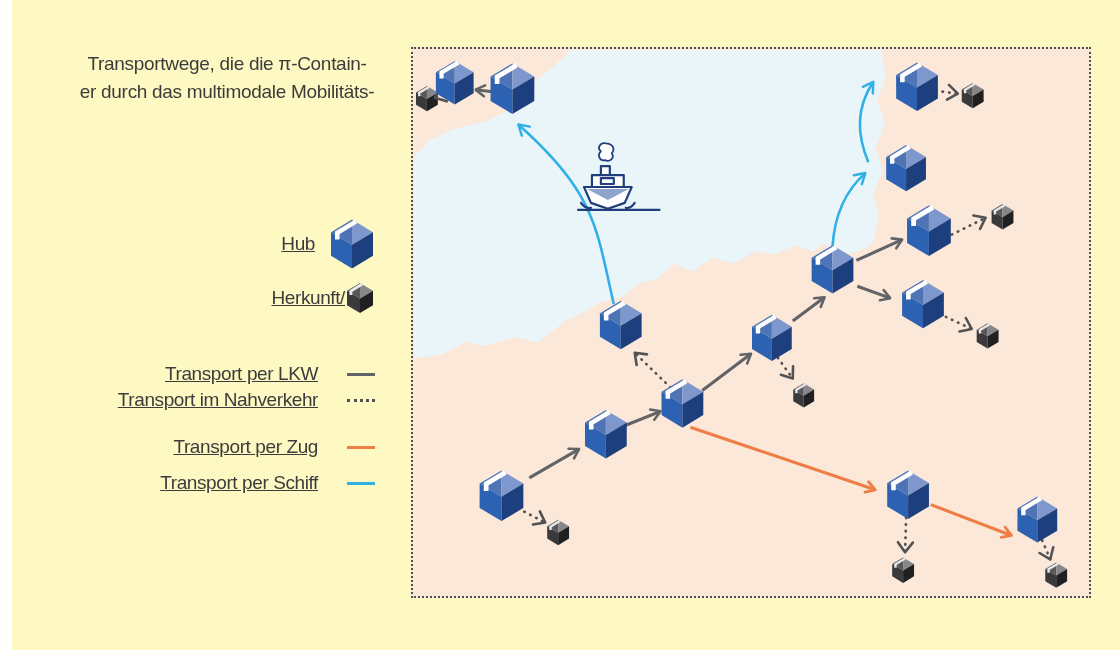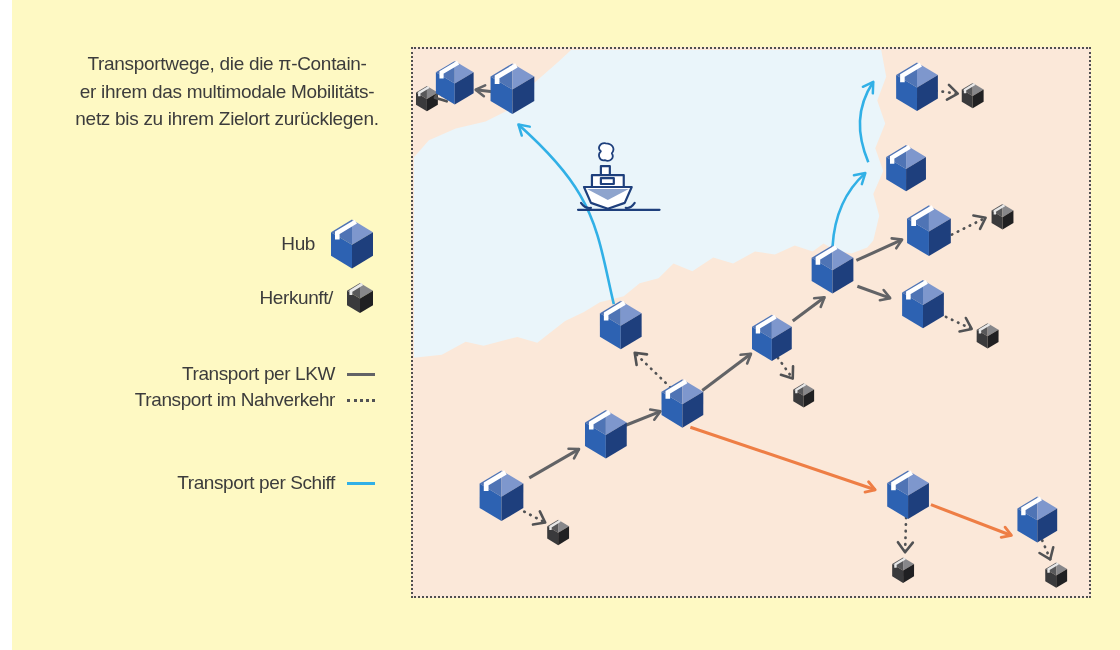--- a/index.html
+++ b/index.html
@@ -2,38 +2,37 @@
 <html><head>
 <meta charset="utf-8">
 <style>
   html,body{margin:0;padding:0;background:#ffffff;}
   .canvas{position:relative;width:1120px;height:650px;background:#fef9c3;overflow:hidden;
           font-family:"Liberation Sans", sans-serif;margin-left:12px;}
   .title{position:absolute;left:30px;top:50px;width:370px;text-align:center;
          font-size:19px;line-height:27.5px;color:#3c3c3c;letter-spacing:-0.3px;}
   .lrow{position:absolute;left:0;display:flex;align-items:center;justify-content:flex-end;}
   .lrow-hub{top:218px;width:363px;gap:14px;}
-  .lrow-origin{top:281px;width:363px;gap:12px;}
-  .lrow-mode{width:363px;height:26px;gap:12px;}
-  .llabel{font-size:19px;color:#3c3c3c;letter-spacing:-0.4px;white-space:nowrap;}
+  .lrow-origin{top:281px;width:363px;}
+  .lrow-mode{width:363px;height:26px;gap:29px;}
+  .llabel{font-size:19px;color:#3c3c3c;letter-spacing:-0.4px;white-space:nowrap;text-decoration:underline;}
   .llabel-2l{text-align:right;line-height:24.5px;}
   .swatch{display:inline-block;width:28px;height:0;}
   .map{position:absolute;left:399px;top:47px;width:680px;height:551px;box-sizing:border-box;
        border:2px dotted #4f4f4f;}
   .map svg{display:block;}
 </style>
 </head>
 <body>
 
 <div class="canvas">
 
   <div class="title">
     <div>Transportwege, die die π-Contain-</div>
-    <div>er ihrem das multimodale Mobilitäts-</div>
-    <div>netz bis zu ihrem Zielort zurücklegen.</div>
+    <div>er durch das multimodale Mobilitäts-</div>
   </div>
 
   <div class="lrow lrow-hub">
     <span class="llabel">Hub</span>
     <svg id="legend-hub-icon" width="46" height="52" viewBox="0 0 46 52">
         <g>
           <polygon points="23.0,1.6 23.0,26.8 2.0,14.2" fill="#4f74b5"></polygon>
           <polygon points="23.0,1.6 44.0,14.2 23.0,26.8" fill="#7e97cd"></polygon>
           <polygon points="2.0,14.2 23.0,26.8 23.0,50.4 2.0,37.8" fill="#2d62b2"></polygon>
           <polygon points="23.0,26.8 44.0,14.2 44.0,37.8 23.0,50.4" fill="#1e3f7d"></polygon>
@@ -57,20 +56,24 @@
       </svg>
   </div>
 
   <div class="lrow lrow-mode" style="top:361px">
     <span class="llabel">Transport per LKW</span>
     <span class="swatch" style="border-top: 3.5px solid rgb(98, 99, 102);"></span>
   </div>
   <div class="lrow lrow-mode" style="top:387px">
     <span class="llabel">Transport im Nahverkehr</span>
     <span class="swatch" style="border-top: 3.5px dotted rgb(81, 82, 84);"></span>
+  </div>
+  <div class="lrow lrow-mode" style="top:434px">
+    <span class="llabel">Transport per Zug</span>
+    <span class="swatch" style="border-top: 3.5px solid rgb(238, 126, 69);"></span>
   </div>
   <div class="lrow lrow-mode" style="top:470px">
     <span class="llabel">Transport per Schiff</span>
     <span class="swatch" style="border-top: 3.5px solid rgb(49, 176, 230);"></span>
   </div>
 
   <div class="map" id="map-box" style="background: rgb(251, 232, 217); border-color: rgb(79, 79, 79);">
     <svg id="map-svg" width="676" height="547" viewBox="399 47 680 551" preserveAspectRatio="none">
         <defs>
           <marker id="ah-lkw" markerUnits="userSpaceOnUse" markerWidth="30" markerHeight="26" viewBox="-15 -13 30 26" refX="0" refY="0" orient="auto">

